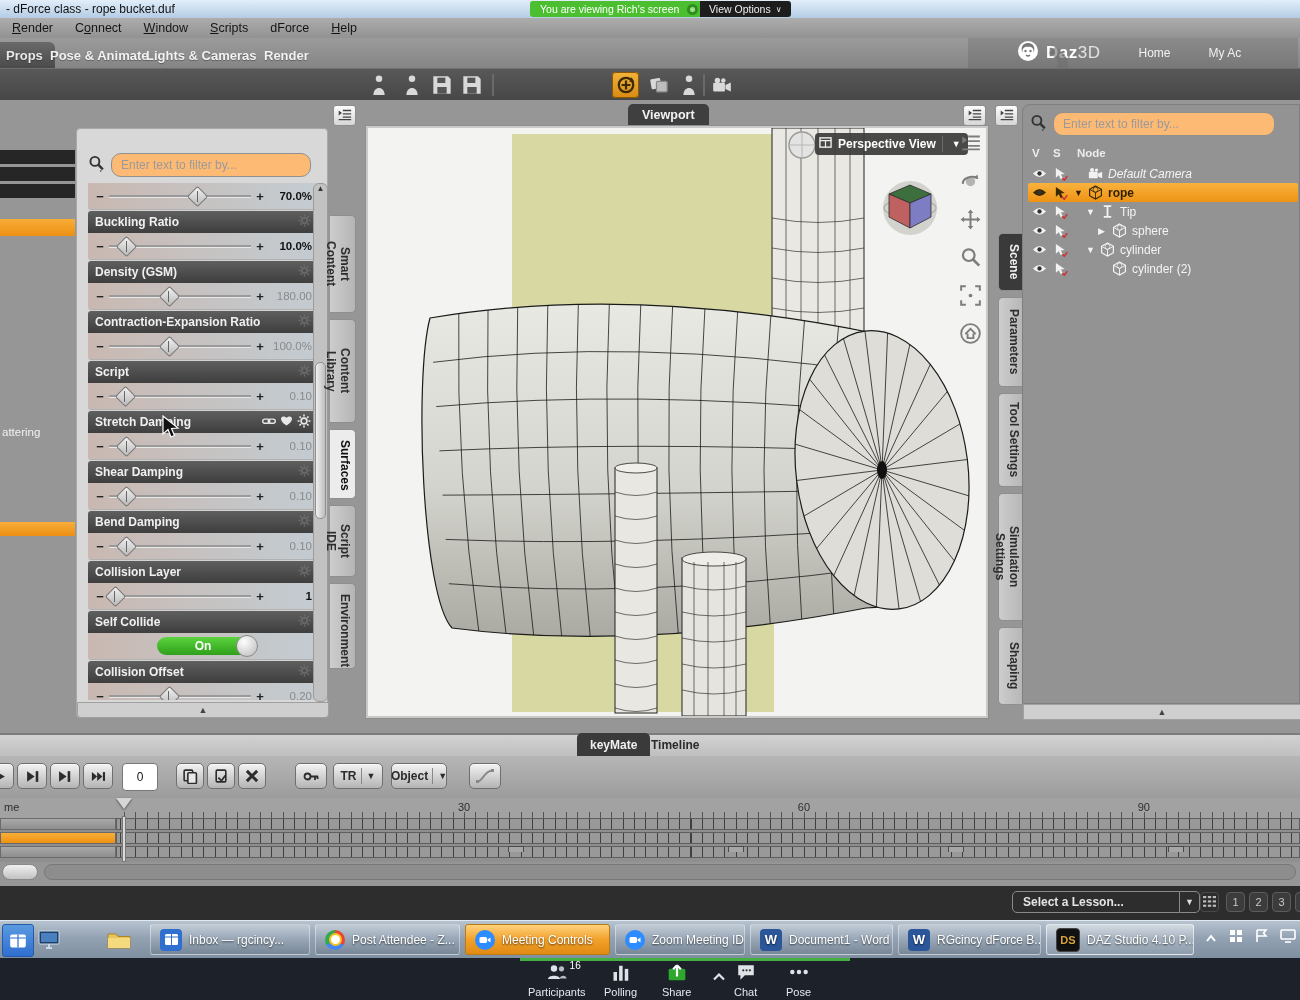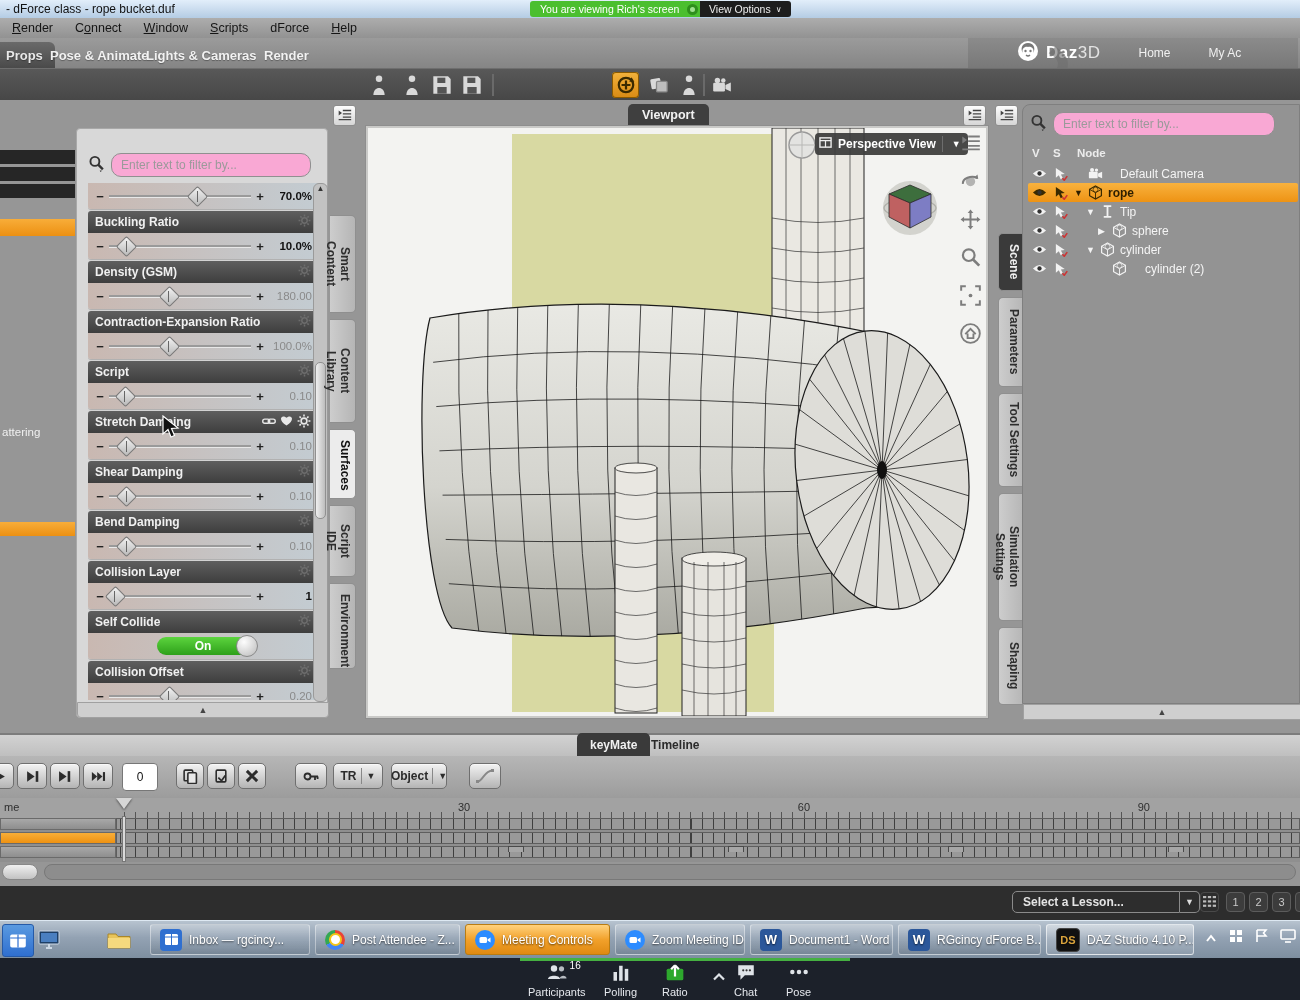--- a/index.html
+++ b/index.html
@@ -36,21 +36,21 @@
   .back-head{left:0;top:104px;width:332px;height:24px;background:#3b3b3b;color:#9e9e9e;
     font-size:13px;font-weight:bold;display:flex;align-items:center;padding-left:8px;box-sizing:border-box;}
   .pane-opt{width:23px;height:21px;background:linear-gradient(#fdfdfd,#d6d6d6);border:1px solid #8d8d8d;border-radius:3px;
     display:flex;align-items:center;justify-content:center;box-sizing:border-box;}
   .dark-row{left:0;width:75px;height:14px;background:#262626;}
   .orange-row{left:0;width:75px;background:linear-gradient(#f8ad39,#ec9012);}
   .back-label{left:2px;font-size:11.5px;color:#f0f0f0;}
   .surf-pane{left:76px;top:128px;width:252px;height:590px;background:#d8d8d8;border:1px solid #a8a8a8;
     border-radius:4px;box-sizing:border-box;}
   .search-row{position:absolute;display:flex;align-items:center;gap:6px;}
-  .search-box{background:#f9a8d4;border:1px solid #909090;border-radius:10px;height:24px;font-size:12px;color:#555;
+  .search-box{background:#fdba74;border:1px solid #909090;border-radius:10px;height:24px;font-size:12px;color:#555;
     padding:0 9px;box-sizing:border-box;outline:none;font-family:"Liberation Sans",sans-serif;width:200px;}
   .sl-list{left:88px;top:183px;width:230px;height:517px;overflow:hidden;display:flex;flex-direction:column;gap:2px;}
   .sl-card{border-radius:3px;flex:0 0 auto;box-shadow:0 1px 1px #0003;}
   .sl-head{height:22px;background:linear-gradient(#5f5f5f,#3e3e3e);color:#f0f0f0;font-size:12px;font-weight:bold;
     display:flex;align-items:center;padding:0 7px;border-radius:3px 3px 0 0;gap:4px;}
   .sl-head .spacer{flex:1;}
   .sl-body{height:26px;background:linear-gradient(90deg,#c9b8b1,#c3ccd2);display:flex;align-items:center;
     border-radius:0 0 3px 3px;padding:0 6px;box-sizing:border-box;position:relative;}
   .sl-minus,.sl-plus{font-size:13px;font-weight:bold;color:#222;width:12px;text-align:center;}
   .sl-track{flex:1;height:100%;position:relative;margin:0 3px;}
@@ -707,21 +707,21 @@
         <div style="width: 2px;"></div>
         <div class="tw"></div>
         <div class="tr-cell" style="width: 19px;">
           <svg width="15" height="15" viewBox="0 0 17 13">
             <circle cx="4.6" cy="2.6" r="2.3" fill="#f2f2f2"></circle>
             <circle cx="9.6" cy="2.6" r="1.9" fill="#f2f2f2"></circle>
             <rect x="1" y="4.6" width="10" height="7.4" rx="1" fill="#f2f2f2"></rect>
             <path d="M11.4,6.6 L16,4.4 V12 L11.4,9.8 Z" fill="#f2f2f2"></path>
           </svg>
         </div>
-        <div style="margin-left: 15px;">Default Camera</div>
+        <div style="margin-left: 3px; font-style: italic;">Default Camera</div>
       </div>
       <div class="tree-row sel abs" style="top: 183px;">
         <div class="tr-cell" style="width: 22px;">
           <svg width="15" height="15" viewBox="0 0 16 12">
             <path d="M1,6 Q8,-1.5 15,6 Q8,13.5 1,6 Z" fill="#3a2a00"></path>
             <circle cx="8" cy="6" r="2.3" fill="#333"></circle>
           </svg>
         </div>
         <div class="tr-cell" style="width: 22px;">
           <svg width="14" height="14" viewBox="0 0 15 15">
@@ -825,21 +825,21 @@
         </div>
         <div style="width: 26px;"></div>
         <div class="tw"></div>
         <div class="tr-cell" style="width: 19px;">
           <svg width="15" height="15" viewBox="0 0 16 16">
             <path d="M8,1 L14.3,4.6 V11.4 L8,15 L1.7,11.4 V4.6 Z" fill="none" stroke="#f2f2f2" stroke-width="1.3"></path>
             <path d="M1.7,4.6 L8,8.2 L14.3,4.6 M8,8.2 V15" stroke="#f2f2f2" stroke-width="1" fill="none"></path>
             <circle cx="8" cy="5" r="2.6" fill="none" stroke="#f2f2f2" stroke-width=".7"></circle>
           </svg>
         </div>
-        <div style="margin-left: 16px;">cylinder (2)</div>
+        <div style="margin-left: 3px;">cylinder (2)</div>
       </div>
     </div>
   <div class="abs scroll-strip" style="left:1023px;top:704px;width:276px;height:14px;">▲</div>
 
   <div class="abs bt-strip"></div>
   <div id="bt-tabs">
       <div class="abs bt-tab active" style="left: 577px;">keyMate</div>
       <div class="abs bt-tab" style="left: 638px;">Timeline</div>
     </div>
   <div class="abs ctl-row" id="ctl-row">
@@ -1069,21 +1069,21 @@
             <rect x="6.5" y="3" width="2.8" height="12" fill="#dfe3e8"></rect>
             <rect x="11" y="5.5" width="2.8" height="9.5" fill="#dfe3e8"></rect>
           </svg></div>
         <div>Polling</div>
       </div>
       <div class="zm-item" style="left: 662px;">
         <div style="position: relative;"><svg width="20" height="20" viewBox="0 0 18 18">
             <rect x="1.5" y="6" width="15" height="10.5" rx="1.5" fill="#2da82d"></rect>
             <path d="M9,13 V3 M9,3 L5.5,6.5 M9,3 L12.5,6.5" stroke="#fff" stroke-width="2" fill="none"></path>
           </svg></div>
-        <div>Ratio</div>
+        <div>Share</div>
       </div>
       <div class="zm-item" style="left: 712px; top: 12px;">
         <div style="position: relative;"><svg width="14" height="14" viewBox="0 0 14 9">
             <path d="M2,7 L7,2 L12,7" stroke="#dfe3e8" stroke-width="2.2" fill="none"></path>
           </svg></div>
       </div>
       <div class="zm-item" style="left: 734px;">
         <div style="position: relative;"><svg width="20" height="20" viewBox="0 0 18 16">
             <path d="M2,2 H16 V11 H8 L4,15 V11 H2 Z" fill="#dfe3e8"></path>
             <circle cx="6.5" cy="6.5" r="1" fill="#333"></circle>

